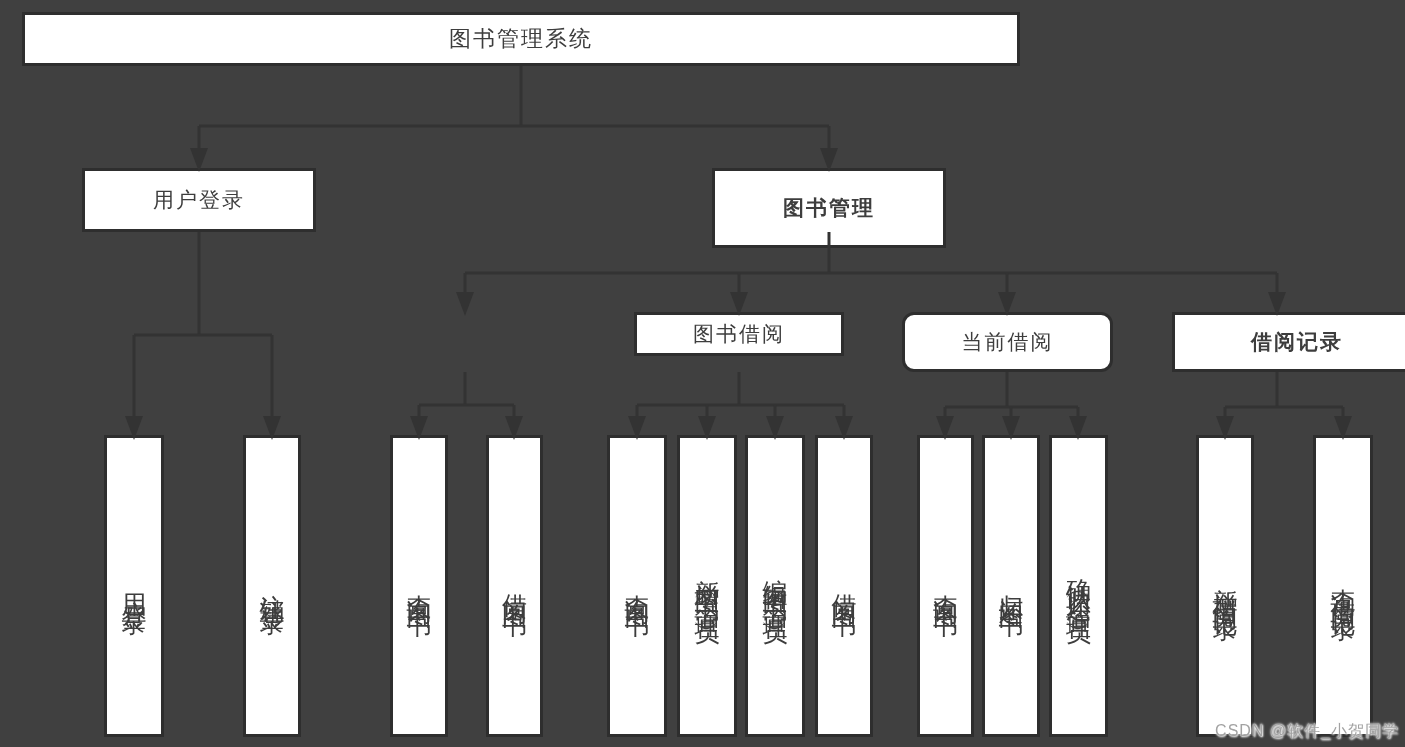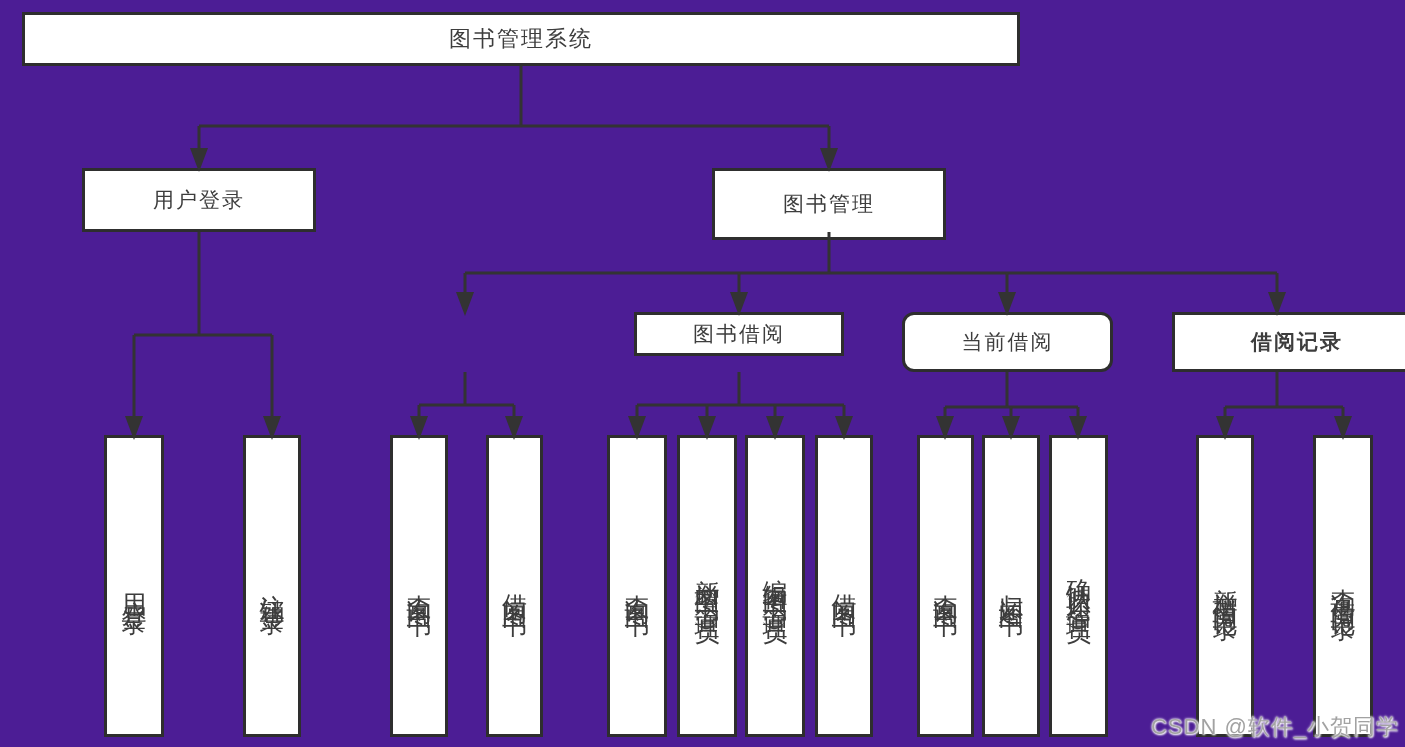--- a/index.html
+++ b/index.html
@@ -4,21 +4,21 @@
 <style>
   html, body { margin: 0; padding: 0; }
   body {
     background: #ffffff;
     font-family: "Liberation Sans", "DejaVu Sans", sans-serif;
   }
   .canvas {
     position: relative;
     width: 1405px;
     height: 747px;
-    background: #4c1d95;
+    background: #404040;
     overflow: hidden;
   }
   .node {
     position: absolute;
     box-sizing: border-box;
     background: #ffffff;
     border: 3px solid #2e2e2e;
     display: flex;
     align-items: center;
     justify-content: center;
@@ -39,36 +39,36 @@
     position: absolute;
     left: 0; top: 0;
     z-index: 2;
     pointer-events: none;
   }
   .watermark {
     position: absolute;
     right: 6px;
     bottom: 5px;
     z-index: 3;
-    font-size: 22px;
+    font-size: 16px;
     letter-spacing: 1px;
     color: #a2a2a2;
     text-shadow: 0 0 3px #ffffff, 0 0 2px #ffffff, 1px 1px 2px #ffffff;
     white-space: nowrap;
   }
 </style>
 </head>
 <body>
 
 <div class="canvas">
 
   <div class="node root-node" style="left:22px; top:12px; width:998px; height:54px;">图书管理系统</div>
 
   <div class="node h-node" style="left:82px; top:168px; width:234px; height:64px;">用户登录</div>
-  <div class="node h-node" style="left:712px; top:168px; width:234px; height:72px;">图书管理</div>
+  <div class="node h-node" style="left:712px; top:168px; width:234px; height:80px;font-weight:bold;">图书管理</div>
 
   <div class="node h-node" style="left:634px; top:312px; width:210px; height:44px;">图书借阅</div>
   <div class="node h-node" style="left:902px; top:312px; width:211px; height:60px;border-radius:12px;">当前借阅</div>
   <div class="node h-node" style="left:1172px; top:312px; width:250px; height:60px;font-weight:bold;">借阅记录</div>
 
   <div class="node leaf" style="left:104px; top:435px; width:60px; height:302px;">用户登录</div>
   <div class="node leaf" style="left:243px; top:435px; width:58px; height:302px;">注销登录</div>
 
   <div class="node leaf" style="left:390px; top:435px; width:58px; height:302px;">查询图书</div>
   <div class="node leaf" style="left:486px; top:435px; width:57px; height:302px;">借阅图书</div>

